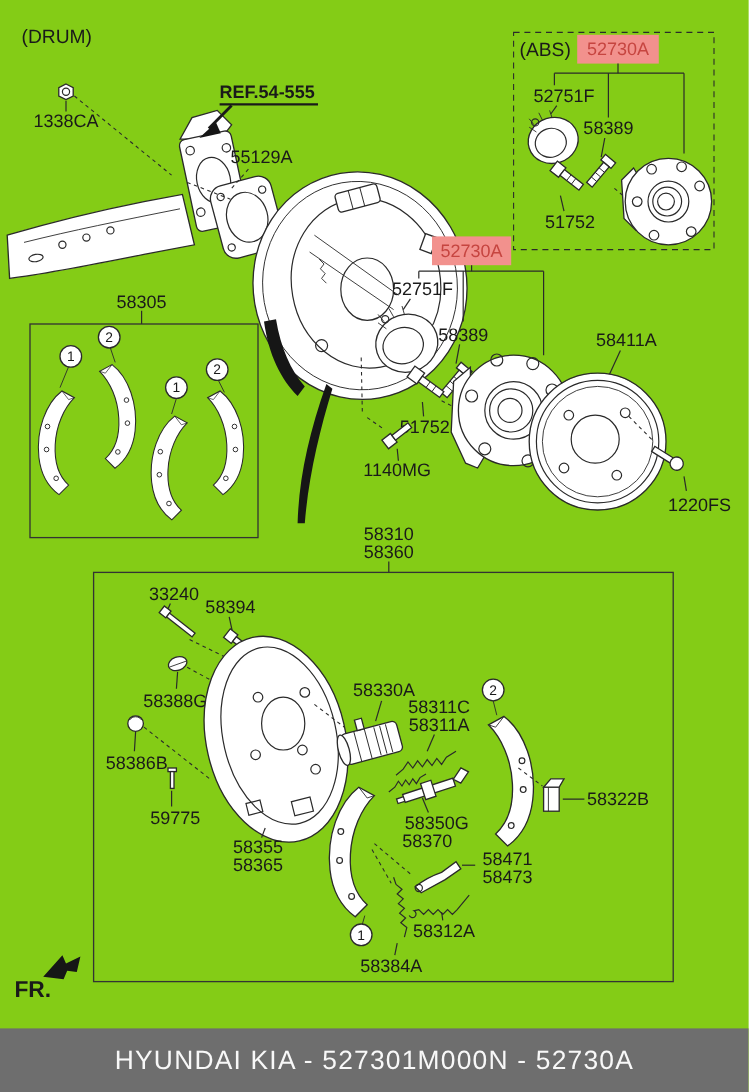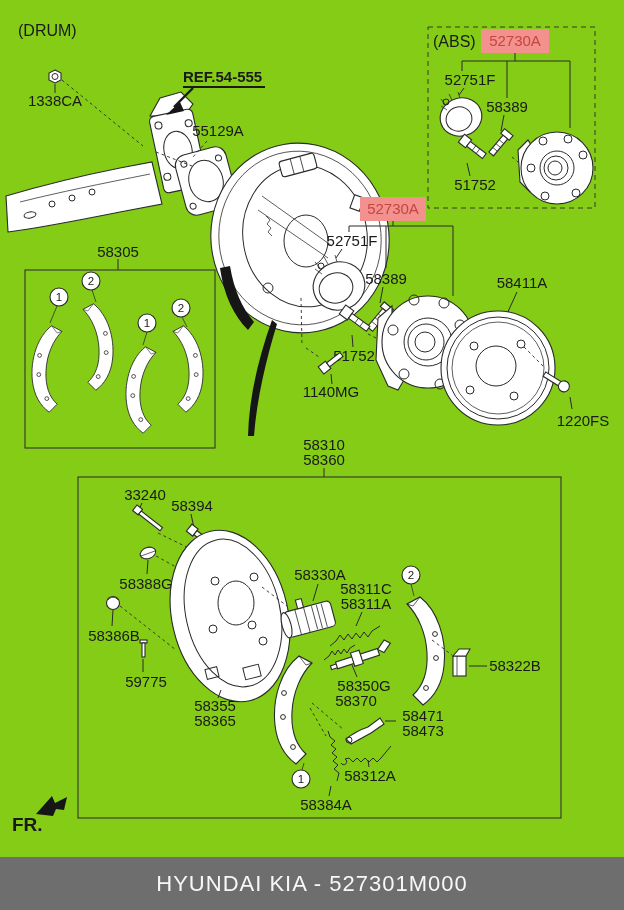--- a/index.html
+++ b/index.html
@@ -438,14 +438,15 @@
   <g>
     <line x1="55" y1="84" x2="55" y2="93" class="ln"></line>
     <line x1="62" y1="80" x2="143" y2="146" class="dot"></line>
     <line x1="156" y1="152" x2="192" y2="166" class="dot"></line>
     <line x1="207" y1="141" x2="193" y2="157" class="dot"></line>
   </g>
 </svg>
 
 <div class="footer">
   <span>HYUNDAI  KIA - 527301M000</span>
+  <span>N - 52730A</span>
 </div>
 </div>
 
 </body></html>

